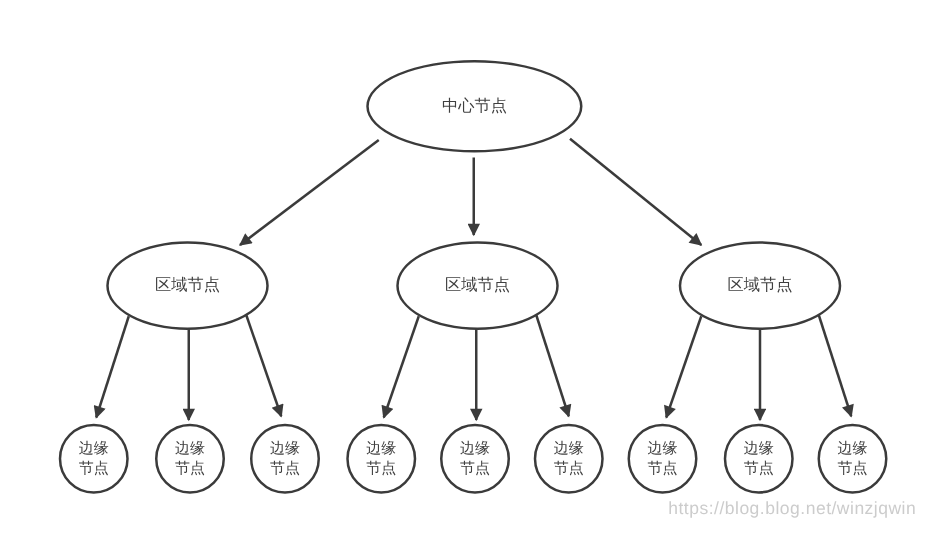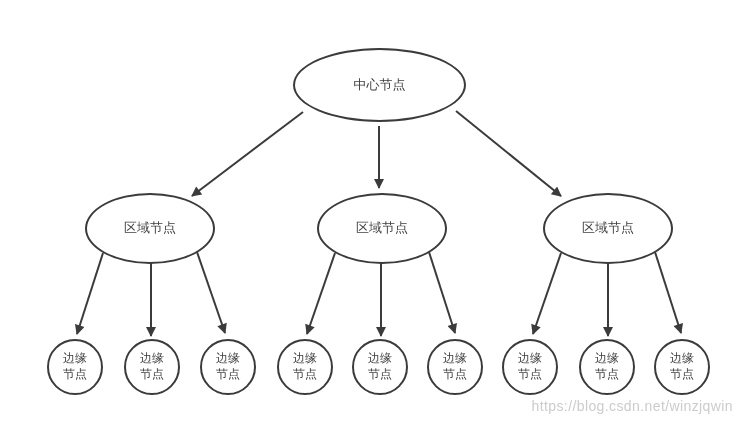--- a/index.html
+++ b/index.html
@@ -121,15 +121,15 @@
   <div class="node edge-node" style="left:502px; top:339px; width:56px; height:56px;">
     <span class="label">边缘节点</span>
   </div>
   <div class="node edge-node" style="left:579px; top:339px; width:56px; height:56px;">
     <span class="label">边缘节点</span>
   </div>
   <div class="node edge-node" style="left:654px; top:339px; width:56px; height:56px;">
     <span class="label">边缘节点</span>
   </div>
 
-  <div class="watermark">https://blog.csdn.net/winzjqwin</div>
+  <div class="watermark">https://blog.blog.net/winzjqwin</div>
 
 </div>
 
 </body></html>

